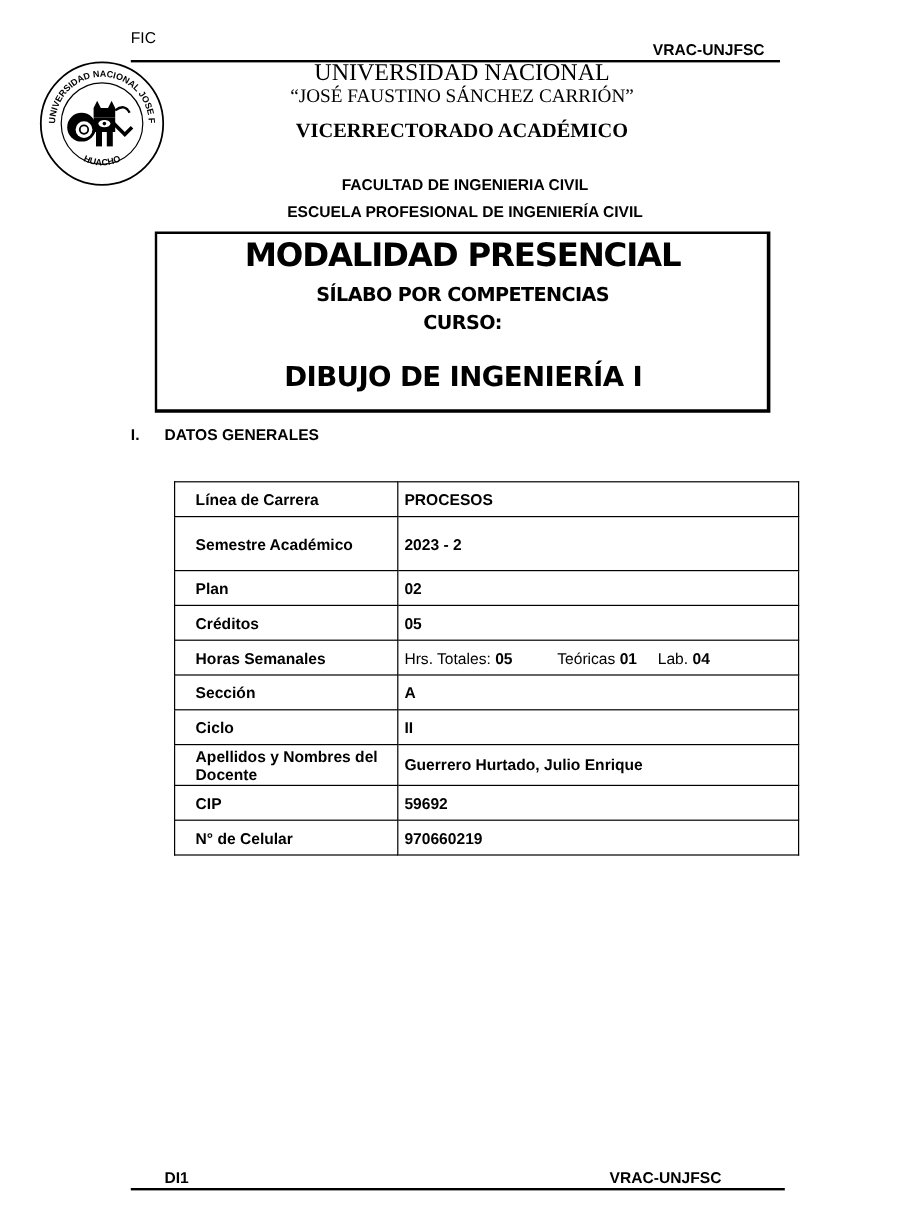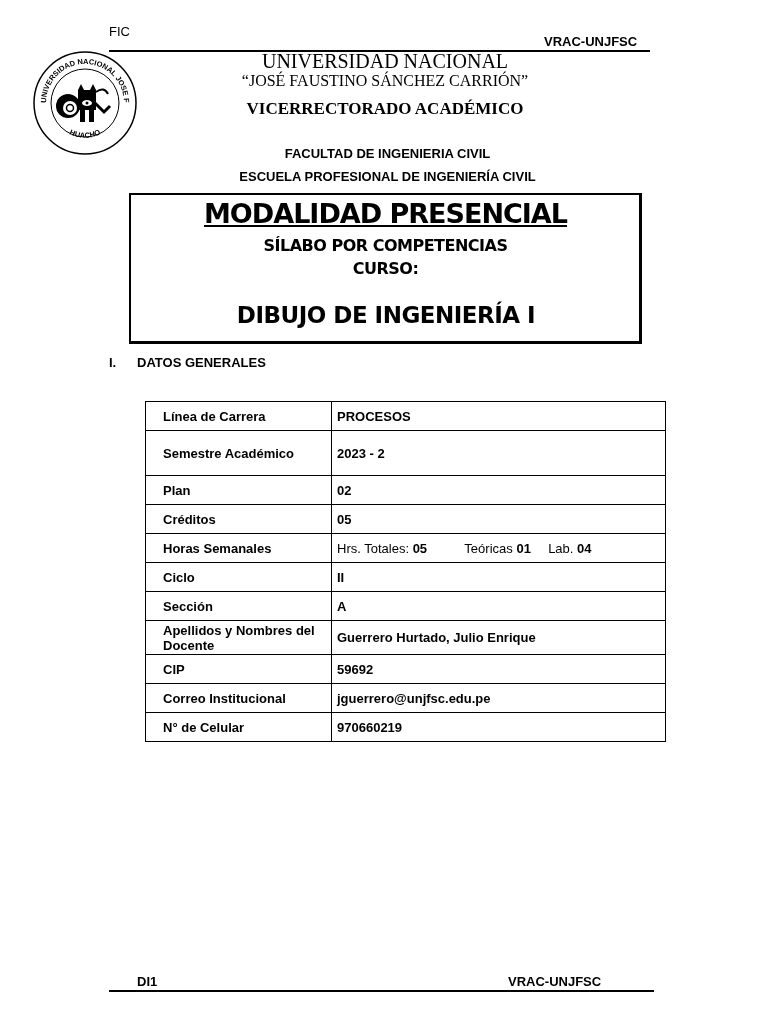--- a/index.html
+++ b/index.html
@@ -10,21 +10,21 @@
   .hdr-left { left:109px; top:24px; font-size:13px; font-weight:normal;text-align:right; }
   .hdr-right { left:544px; top:34px; font-size:13px; font-weight:bold; }
   .hdr-line { left:109px; top:50px; width:541px; height:0; border-top:2px solid #000; }
   .logo { left:32px; top:50px; width:106px; height:106px; }
   .uni1 { left:200px; top:50px; width:370px; text-align:center; font-size:20px; }
   .uni2 { left:200px; top:72px; width:370px; text-align:center; font-size:16px; }
   .uni3 { left:200px; top:99px; width:370px; text-align:center; font-size:17px; font-weight:bold; }
   .fac { left:130px; top:146px; width:515px; text-align:center; font-size:13px; font-weight:bold; }
   .esc { left:130px; top:169px; width:515px; text-align:center; font-size:13px; font-weight:bold; }
   .box { left:129px; top:193px; width:513px; height:151px; border:2px solid #000; border-right-width:3px; border-bottom-width:3px; box-sizing:border-box; }
-  .box-t1 { left:129px; top:198px; width:513px; text-align:center; font-size:27px; font-weight:bold; font-family:"DejaVu Sans", sans-serif; letter-spacing:-1px;text-decoration:underline; }
+  .box-t1 { left:129px; top:198px; width:513px; text-align:center; font-size:27px; font-weight:bold; font-family:"DejaVu Sans", sans-serif; letter-spacing:-1px; }
   .box-t2 { left:129px; top:236px; width:513px; text-align:center; font-size:16px; font-weight:bold; font-family:"DejaVu Sans", sans-serif; letter-spacing:-0.5px; }
   .box-t3 { left:129px; top:259px; width:513px; text-align:center; font-size:16px; font-weight:bold; font-family:"DejaVu Sans", sans-serif; letter-spacing:-0.5px; }
   .box-t4 { left:129px; top:302px; width:514px; text-align:center; font-size:23px; font-weight:bold; font-family:"DejaVu Sans", sans-serif; letter-spacing:-0.5px; }
   .sec-num { left:109px; top:355px; font-size:13px; font-weight:bold; }
   .sec-title { left:137px; top:355px; font-size:13px; font-weight:bold; }
   table.dg { position:absolute; left:145px; top:401px; width:521px; border-collapse:collapse; font-family:"Liberation Sans", sans-serif; font-size:13px; }
   table.dg td { border:1px solid #000; padding:0 5px; vertical-align:middle; }
   table.dg td.k { width:163px; padding-left:17px; font-weight:bold; }
   table.dg td.v { padding-left:5px; font-weight:bold; }
   .norm { font-weight:normal; }
@@ -112,38 +112,34 @@
       <span>05</span>
       <span style="display:inline-block;width:30px"></span>
       <span class="norm">Teóricas</span>
       <span>01</span>
       <span style="display:inline-block;width:10px"></span>
       <span class="norm">Lab.</span>
       <span>04</span>
     </td>
   </tr>
   <tr style="height:29px">
+    <td class="k">Sección</td>
+    <td class="v">A</td>
+  </tr>
+  <tr style="height:29px">
     <td class="k">Ciclo</td>
     <td class="v">II</td>
-  </tr>
-  <tr style="height:29px">
-    <td class="k">Sección</td>
-    <td class="v">A</td>
   </tr>
   <tr style="height:34px">
     <td class="k" style="line-height:15px">Apellidos y Nombres del Docente</td>
     <td class="v">Guerrero Hurtado, Julio Enrique</td>
   </tr>
   <tr style="height:29px">
     <td class="k">CIP</td>
     <td class="v">59692</td>
-  </tr>
-  <tr style="height:29px">
-    <td class="k">Correo Institucional</td>
-    <td class="v">jguerrero@unjfsc.edu.pe</td>
   </tr>
   <tr style="height:29px">
     <td class="k">N° de Celular</td>
     <td class="v">970660219</td>
   </tr>
 </tbody>
   </table>
 
 <div class="abs sans ftr-left">DI1</div>
 <div class="abs sans ftr-right">VRAC-UNJFSC</div>

